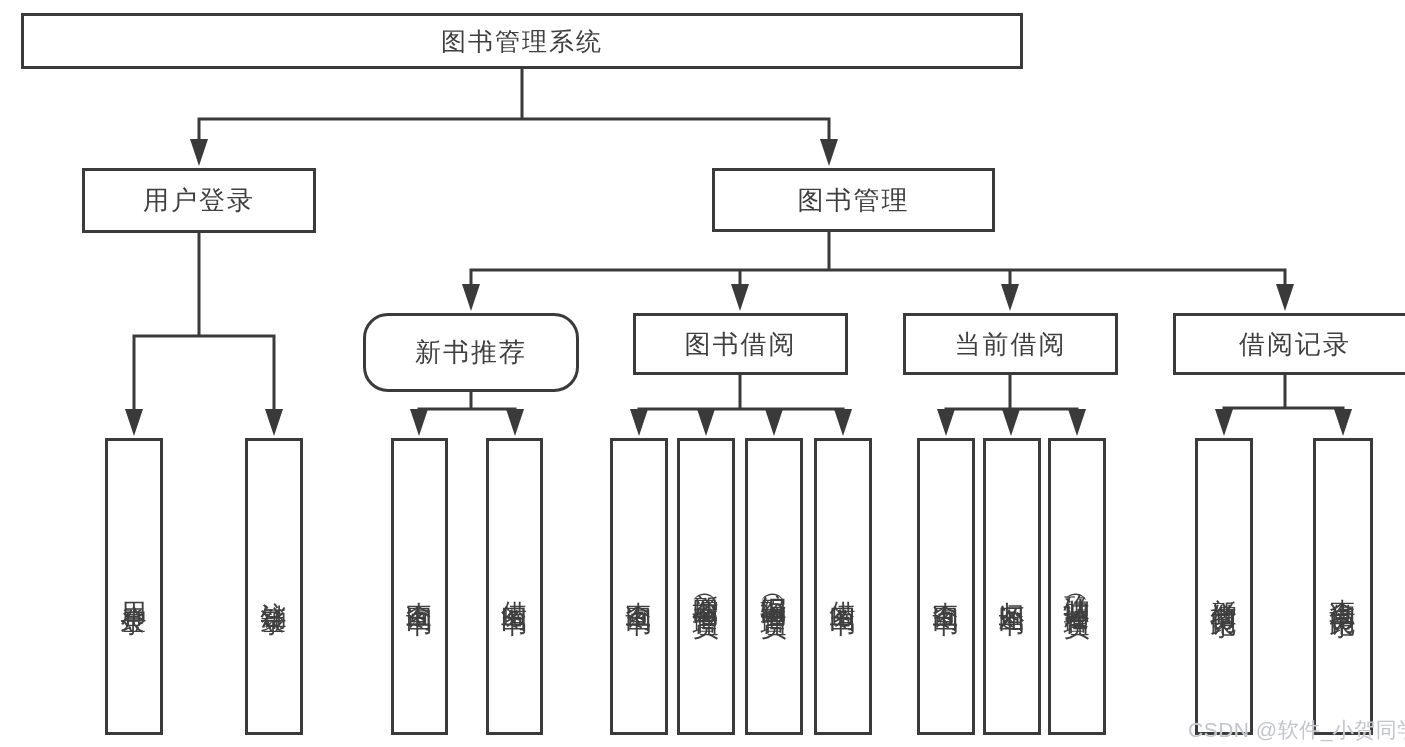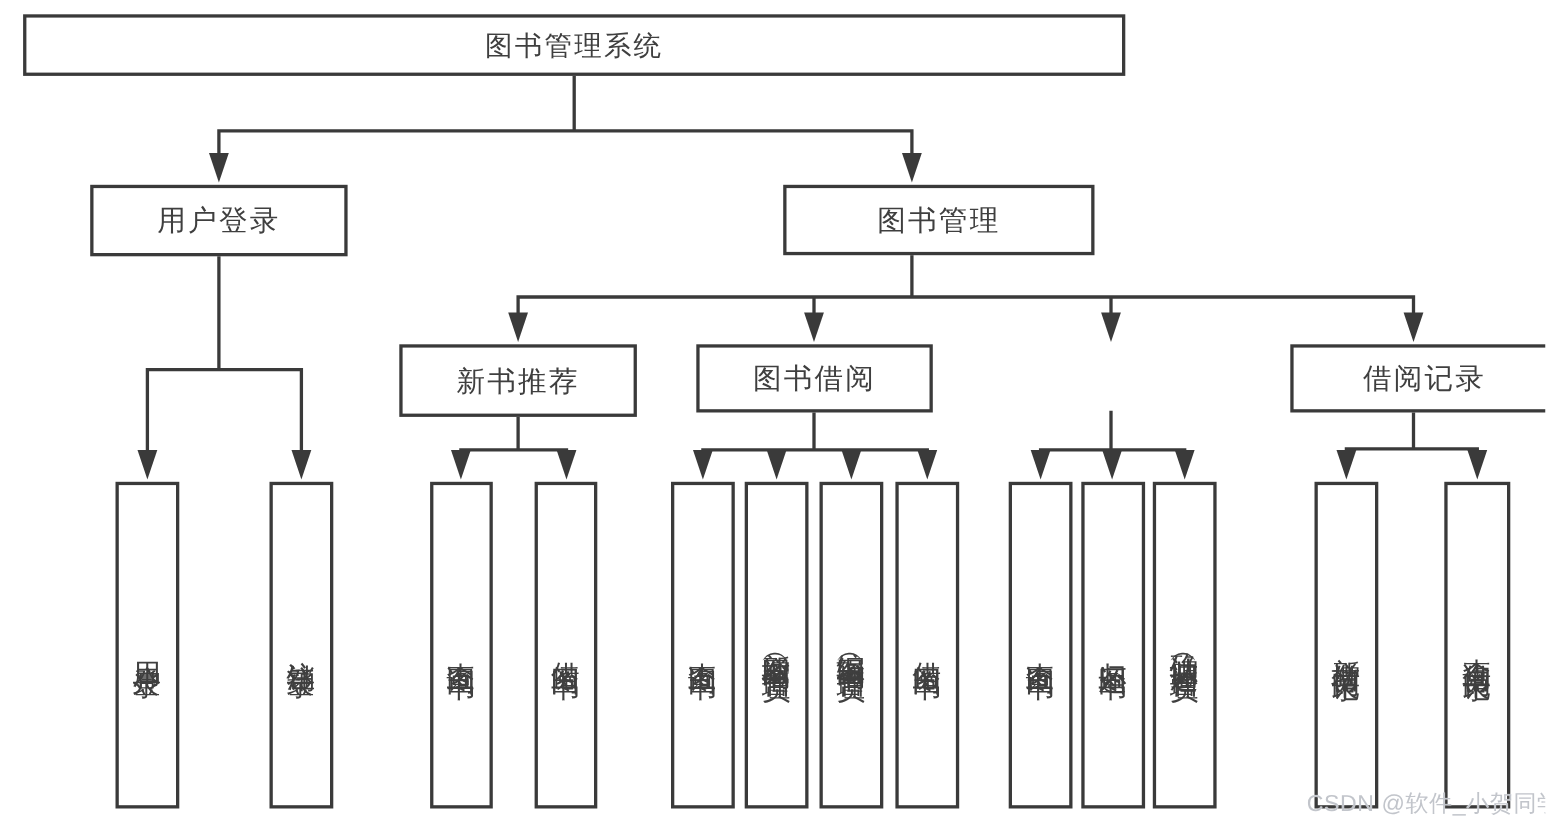--- a/index.html
+++ b/index.html
@@ -115,25 +115,28 @@
     <span>图书管理系统</span>
   </div>
 
   <div class="node h-label" style="left:82px; top:168px; width:234px; height:65px;">
     <span>用户登录</span>
   </div>
   <div class="node h-label" style="left:712px; top:168px; width:283px; height:64px;">
     <span>图书管理</span>
   </div>
 
-  <div class="node h-label" style="left:363px; top:313px; width:216px; height:66px;">
+  <div class="node h-label" style="left:363px; top:313px; width:216px; height:79px;border-radius:25px;">
     <span>新书推荐</span>
   </div>
   <div class="node h-label" style="left:633px; top:313px; width:215px; height:62px;text-align:right;">
     <span>图书借阅</span>
+  </div>
+  <div class="node h-label" style="left:903px; top:313px; width:215px; height:62px;">
+    <span>当前借阅</span>
   </div>
   <div class="node h-label" style="left:1173px; top:313px; width:244px; height:62px;">
     <span>借阅记录</span>
   </div>
 
   <div class="node leaf" style="left:105px; width:58px;">
     <span class="v-text">用户登录</span>
   </div>
   <div class="node leaf" style="left:245px; width:58px;">
     <span class="v-text">注销登录</span>

